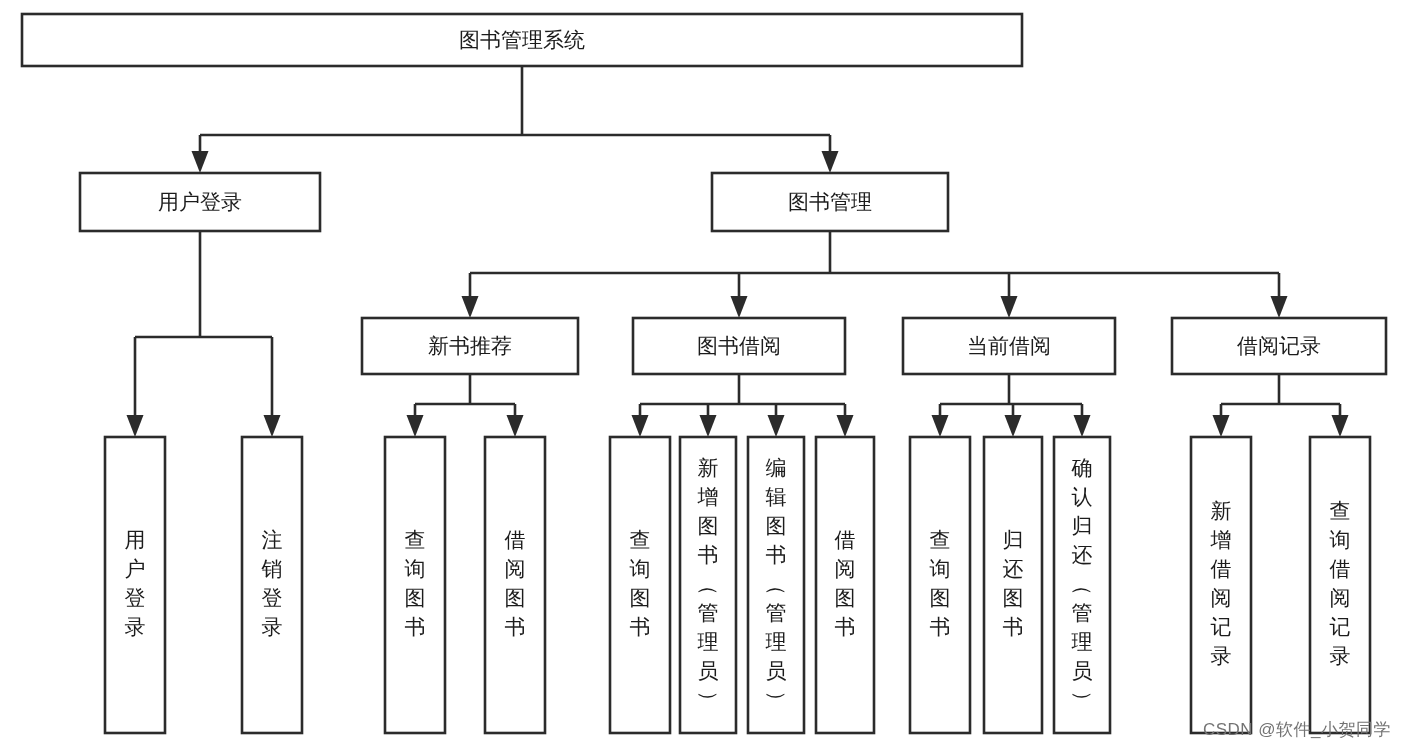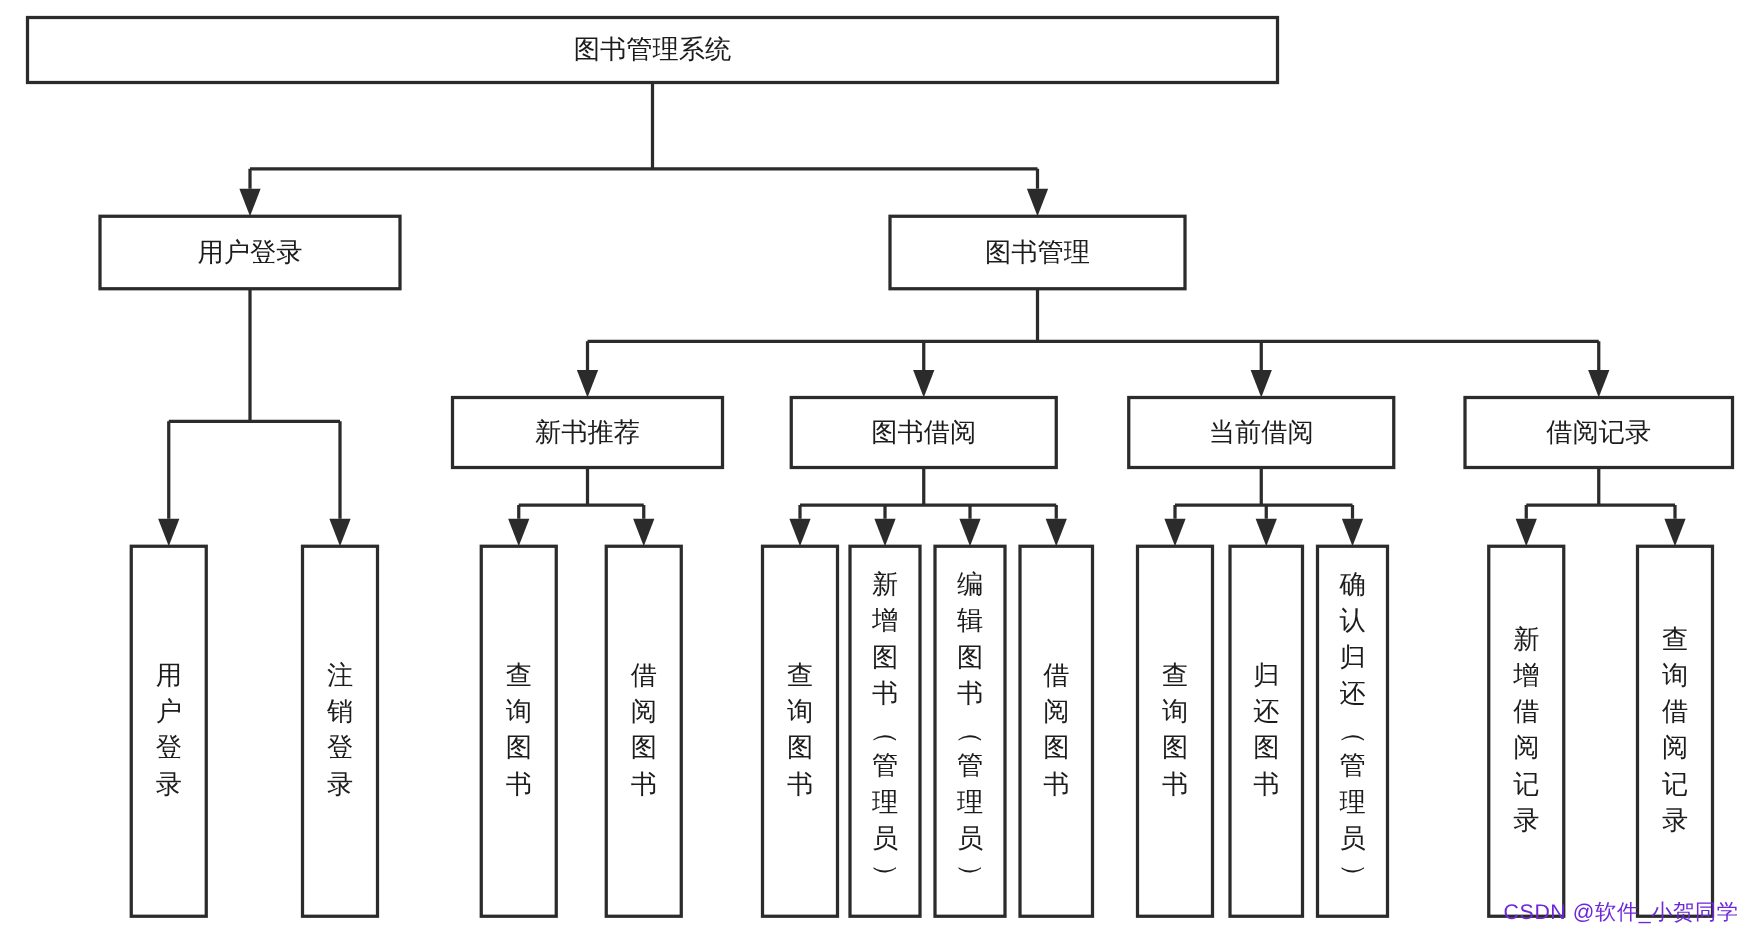--- a/index.html
+++ b/index.html
@@ -55,21 +55,21 @@
     font-size: 21px;
     text-anchor: middle;
     dominant-baseline: middle;
   }
   .watermark {
     position: absolute;
     right: 14px;
     bottom: 6px;
     font-family: "Liberation Sans", "DejaVu Sans", sans-serif;
     font-size: 17px;
-    color: #6d28d9;
+    color: #737373;
     letter-spacing: 0.5px;
     white-space: nowrap;
     pointer-events: none;
   }
 </style>
 </head>
 <body>
 
 <div id="diagram-root">
   <svg class="diagram-canvas" viewBox="0 0 1405 747">

